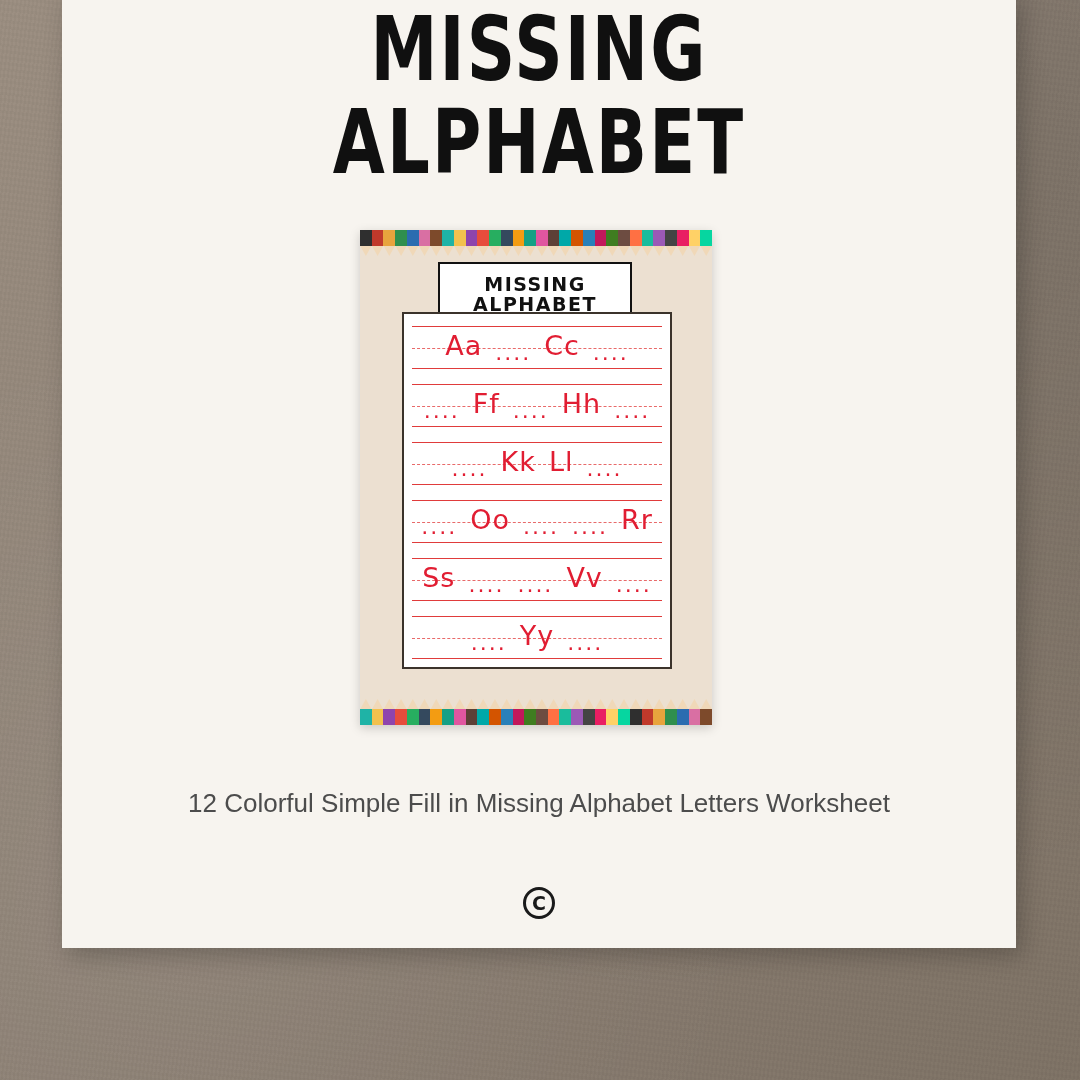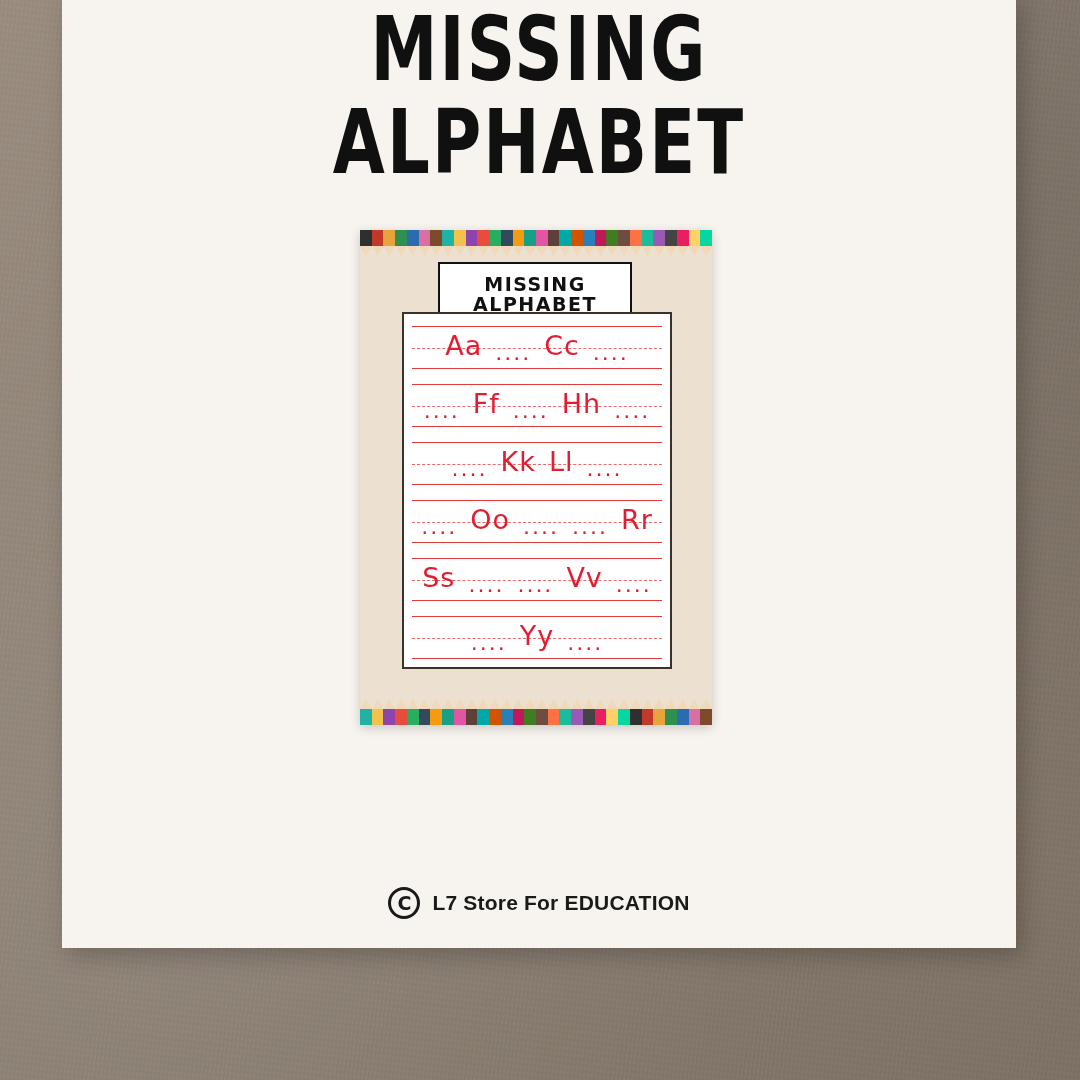--- a/index.html
+++ b/index.html
@@ -548,19 +548,19 @@
           <div class="body" style="background: rgb(217, 111, 163);"></div>
           <div class="tip"></div>
         </div>
         <div class="pencil">
           <div class="body" style="background: rgb(125, 74, 43);"></div>
           <div class="tip"></div>
         </div>
       </div>
   </div>
 
+  <div id="caption">12 Colorful Simple Fill in Missing Alphabet Letters Worksheet</div>
 
   <div id="credit">
     <span class="copy-mark">C</span>
-    <span class="store-name">L7 Store For EDUCATION</span>
   </div>
 
 </div>
 
 </body></html>

